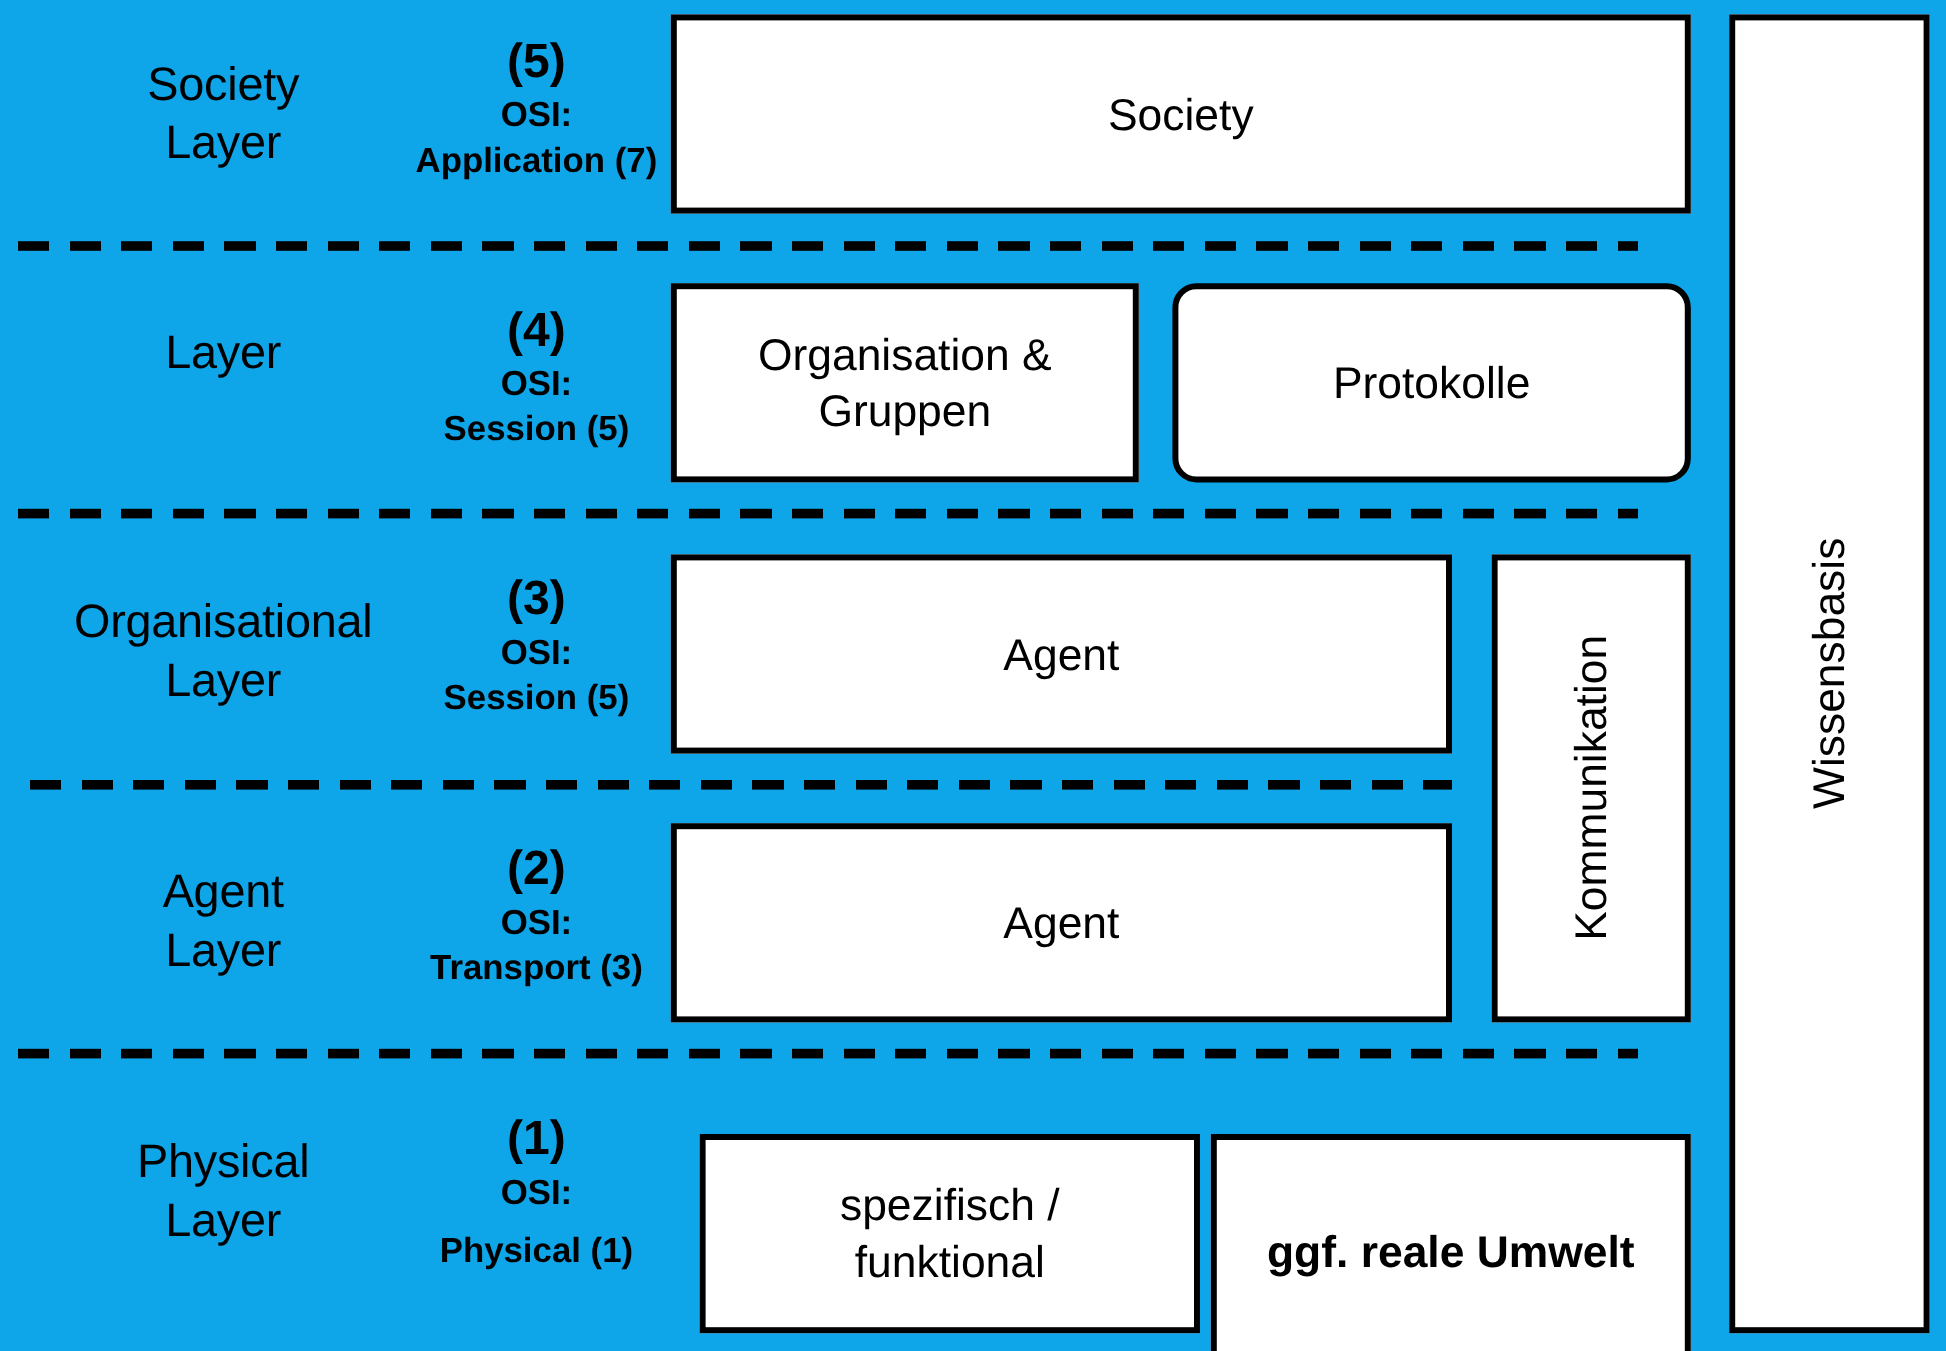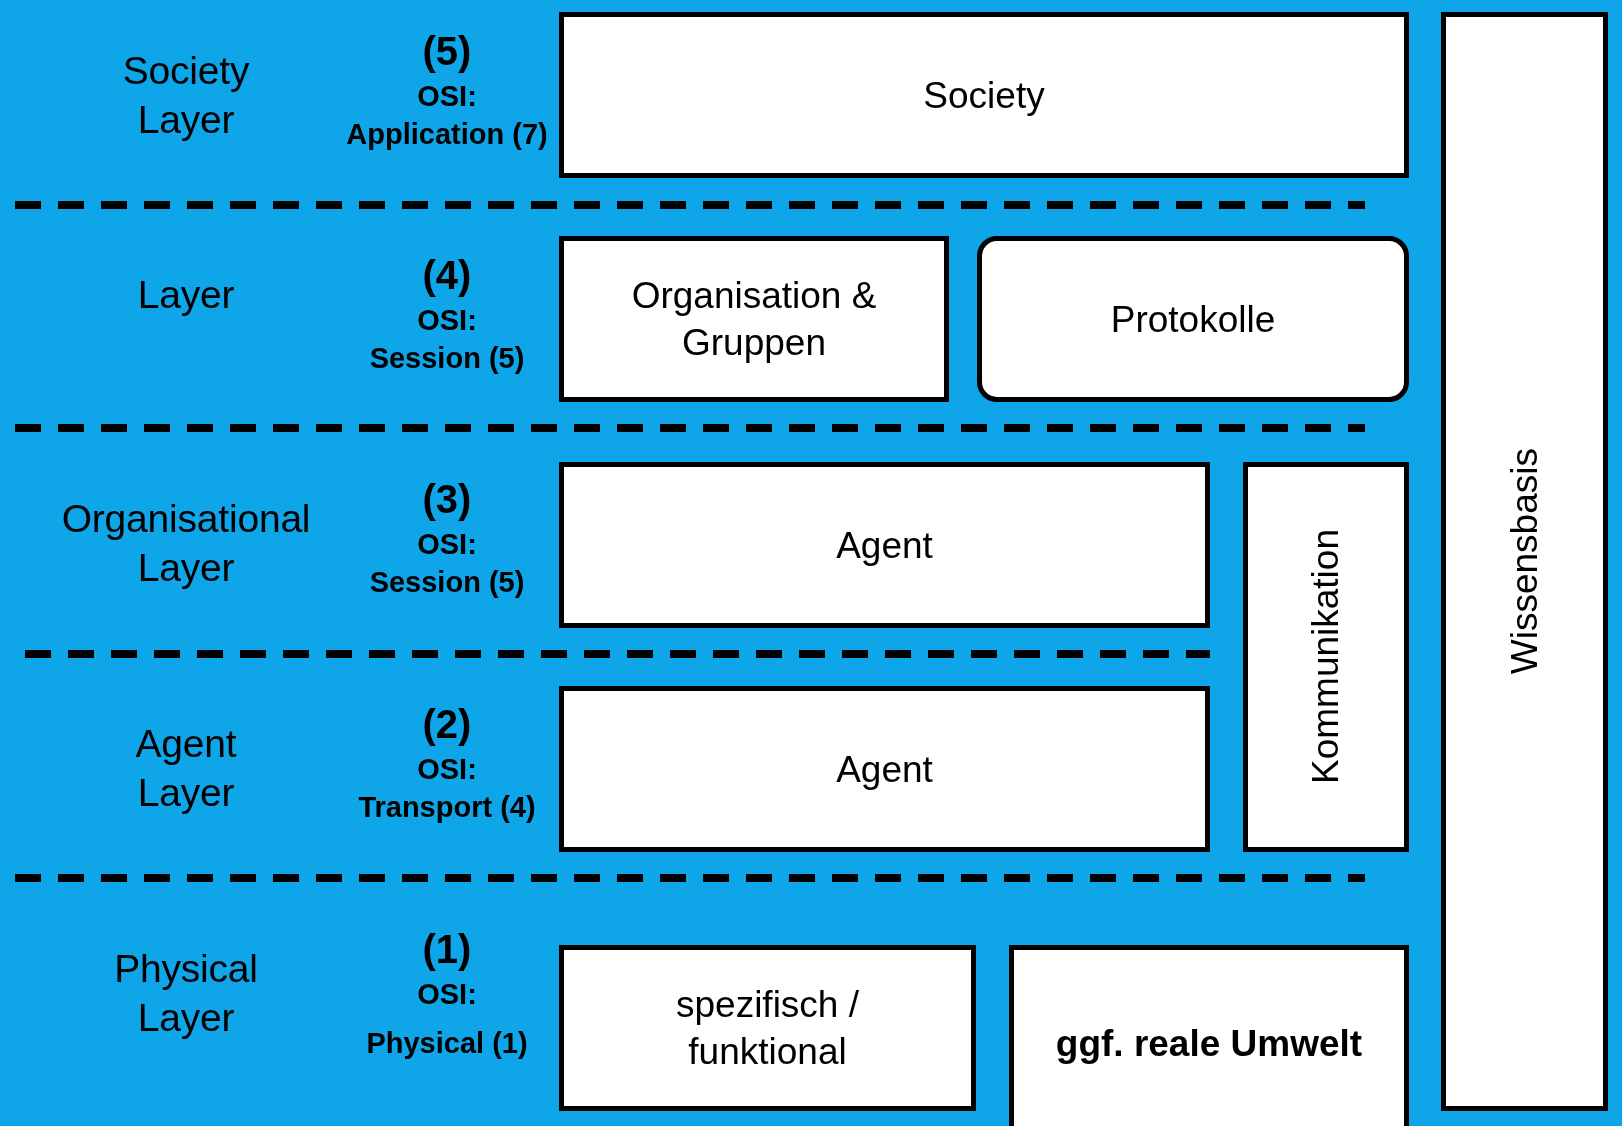--- a/index.html
+++ b/index.html
@@ -135,38 +135,38 @@
 
   <div class="abs divider" style="left:25px; top:650px; width:1185px;"></div>
 
   <div class="abs layer-name" style="left:6px; top:719px; width:360px;">
     <div>Agent</div>
     <div>Layer</div>
   </div>
   <div class="abs osi-block" style="left:336px; top:701px; width:222px;">
     <div class="osi-num">(2)</div>
     <div class="osi-text">OSI:</div>
-    <div class="osi-text" style="margin-top:0">Transport (4)</div>
+    <div class="osi-text" style="margin-top:0">Transport (3)</div>
   </div>
   <div class="abs box" style="left:559px; top:686px; width:651px; height:166px;">
     <span class="box-label">Agent</span>
   </div>
 
   <div class="abs divider" style="left:15px; top:874px; width:1350px;"></div>
 
   <div class="abs layer-name" style="left:6px; top:944px; width:360px;">
     <div>Physical</div>
     <div>Layer</div>
   </div>
   <div class="abs osi-block" style="left:336px; top:926px; width:222px;">
     <div class="osi-num">(1)</div>
     <div class="osi-text">OSI:</div>
     <div class="osi-text" style="margin-top:11px">Physical (1)</div>
   </div>
-  <div class="abs box" style="left:559px; top:945px; width:417px; height:166px;">
+  <div class="abs box" style="left:583px; top:945px; width:417px; height:166px;">
     <span class="box-label">
       <span>spezifisch /</span><br>
       <span>funktional</span>
     </span>
   </div>
   <div class="abs box" style="left:1009px; top:945px; width:400px; height:196px;font-weight:bold;">
     <span class="box-label">ggf. reale Umwelt</span>
   </div>
 
   <div class="abs box-vert" style="left:1243px; top:462px; width:166px; height:390px;">

